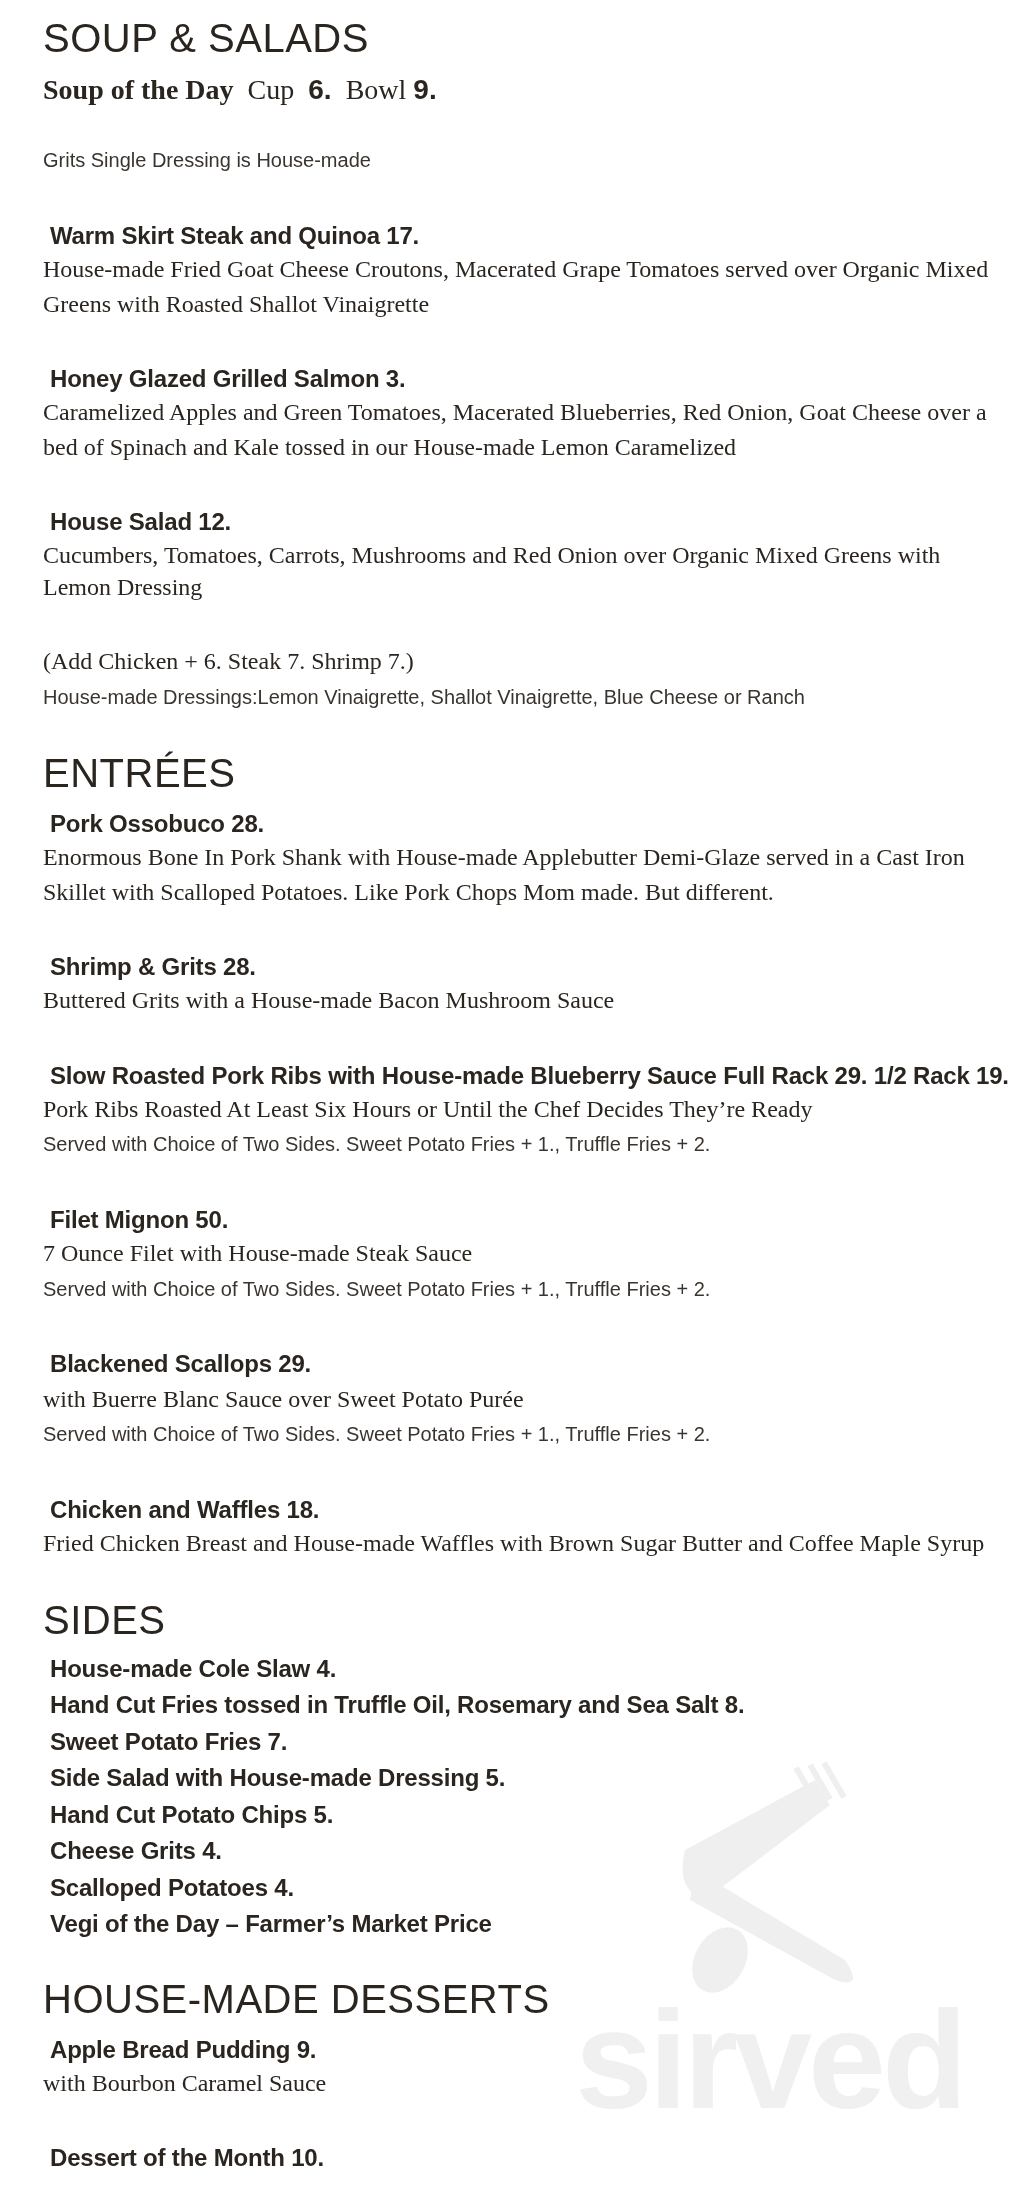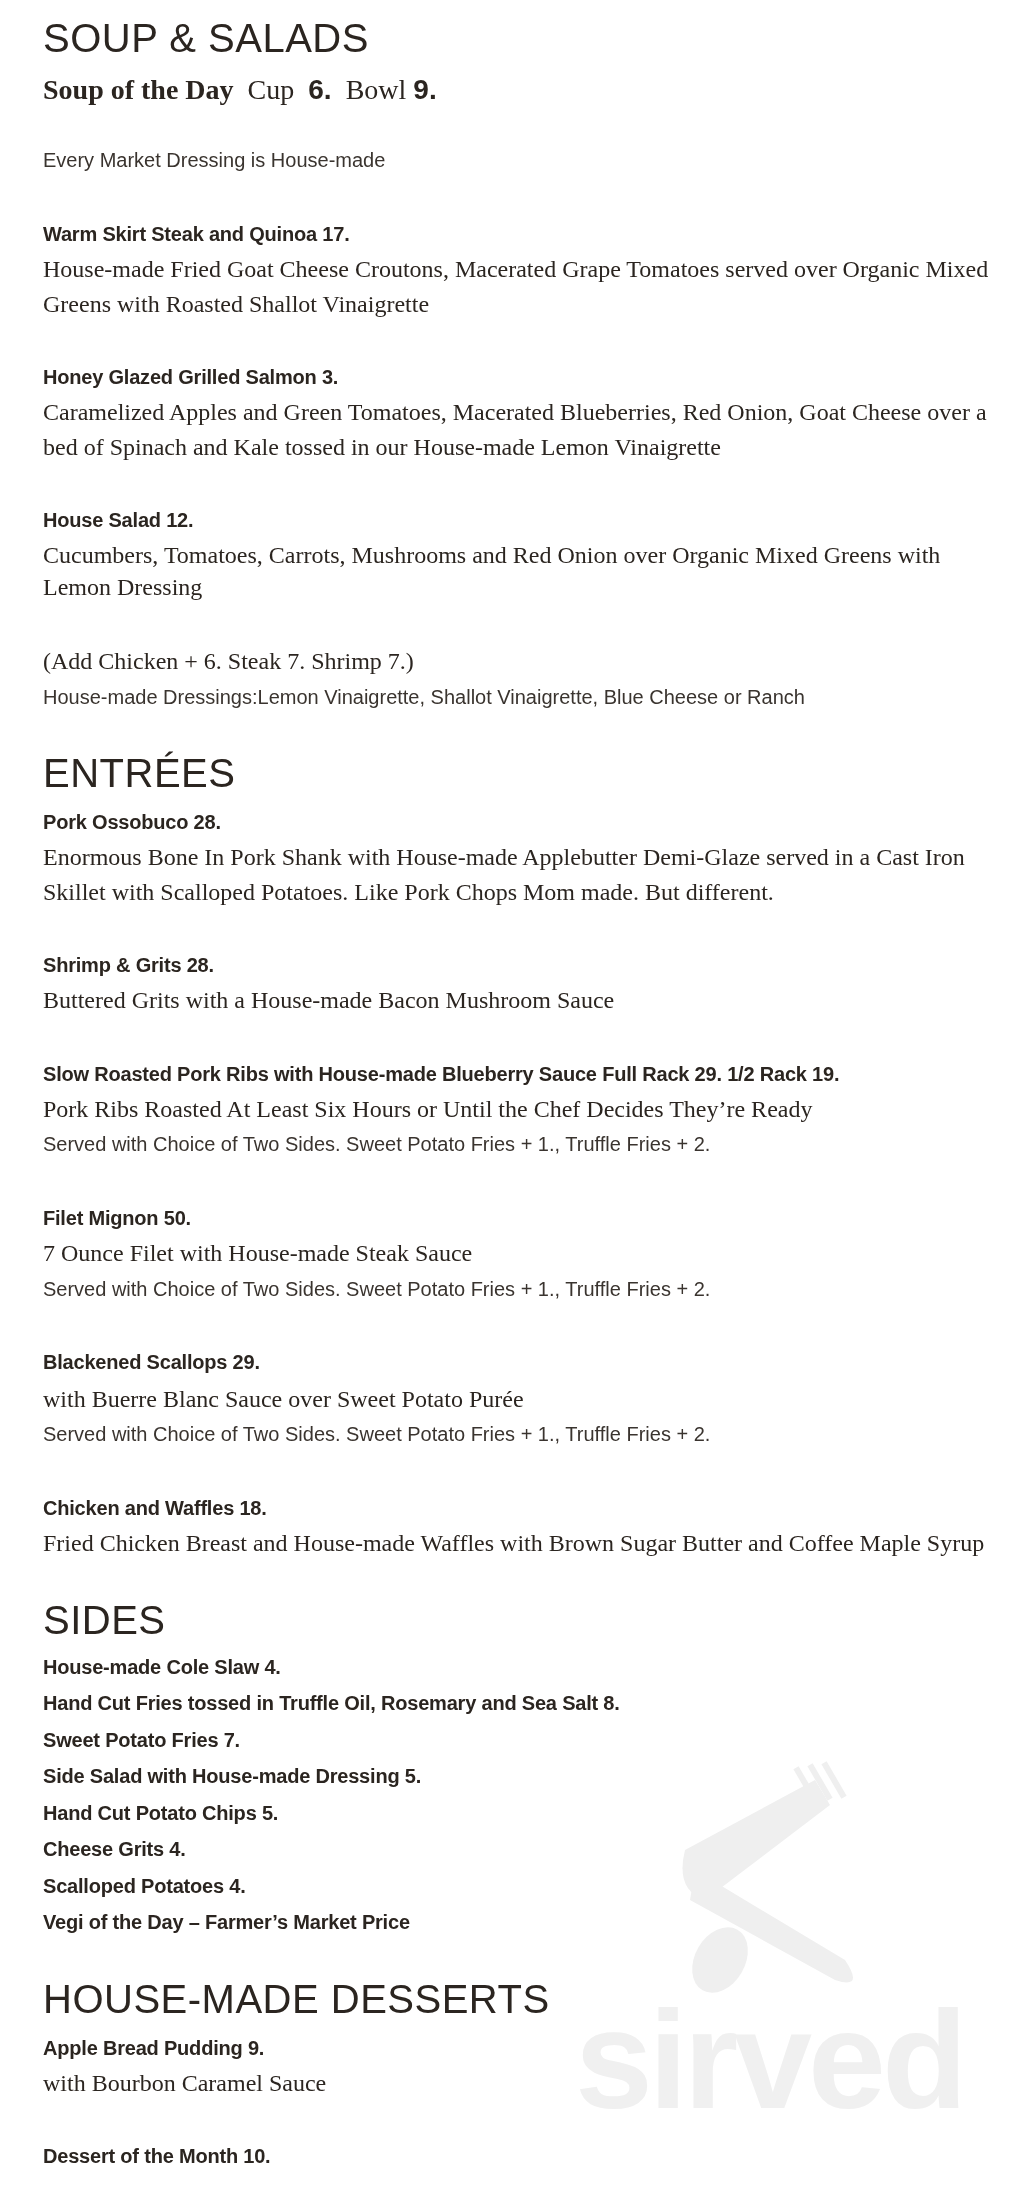--- a/index.html
+++ b/index.html
@@ -1,19 +1,19 @@
 <!DOCTYPE html>
 <html><head>
 <meta charset="utf-8">
 <style>
   html, body { margin:0; padding:0; background:#ffffff; }
   body { width:1028px; height:2188px; position:relative; overflow:hidden; color:#2b2520; }
   .page { position:absolute; left:43px; top:0; width:960px; }
   .h { position:absolute; left:0; font-family:"Liberation Sans", sans-serif; font-weight:300; font-size:40px; letter-spacing:0.5px; line-height:1; color:#2b2520; white-space:nowrap; }
-  .t { position:absolute; left:0; font-family:"Liberation Sans", sans-serif; font-weight:bold; font-size:20px; line-height:1; white-space:nowrap; letter-spacing:-0.2px; }
+  .t { position:absolute; left:7px; font-family:"Liberation Sans", sans-serif; font-weight:bold; font-size:24px; line-height:1; white-space:nowrap; letter-spacing:-0.2px; }
   .d { position:absolute; left:0; font-family:Liberation Serif, serif; font-size:24px; line-height:35px; width:960px; }
   .s { position:absolute; left:0; font-family:"Liberation Sans", sans-serif; font-size:20px; line-height:1; white-space:nowrap; color:#3a342f; }
   .soup { position:absolute; left:0; font-family:"Liberation Serif", serif; font-size:28px; line-height:1; white-space:nowrap; }
   .soup b.sf { font-family:"Liberation Serif", serif; }
   .soup b.num { font-family:"Liberation Sans", sans-serif; }
   .wm { position:absolute; color:#efefef; }
   .wm-text { position:absolute; left:575px; top:1990px; font-family:"Liberation Sans", sans-serif; font-weight:bold; font-size:140px; line-height:1; color:#f0f0f0; letter-spacing:-4px; }
 </style>
 </head>
 <body>
@@ -21,29 +21,29 @@
 <div class="page">
 
   <div class="h" style="top:18px">SOUP &amp; SALADS</div>
   <div class="soup" style="top:76px">
     <b class="sf">Soup of the Day</b>&nbsp;
     <span>Cup</span>&nbsp;
     <b class="num">6.</b>&nbsp;
     <span>Bowl</span>
     <b class="num">9.</b>
   </div>
-  <div class="s" style="top:150px">Every Market Dressing is House-made</div>
+  <div class="s" style="top:150px">Grits Single Dressing is House-made</div>
 
   <div class="t" style="top:224px">Warm Skirt Steak and Quinoa 17.</div>
   <div class="d" style="top:252px">House-made Fried Goat Cheese Croutons, Macerated Grape Tomatoes served over Organic Mixed</div>
   <div class="d" style="top:287px">Greens with Roasted Shallot Vinaigrette</div>
 
   <div class="t" style="top:367px">Honey Glazed Grilled Salmon  3.</div>
   <div class="d" style="top:395px">Caramelized Apples and Green Tomatoes, Macerated Blueberries, Red Onion, Goat Cheese over a</div>
-  <div class="d" style="top:430px">bed of Spinach and Kale tossed in our House-made Lemon Vinaigrette</div>
+  <div class="d" style="top:430px">bed of Spinach and Kale tossed in our House-made Lemon Caramelized</div>
 
   <div class="t" style="top:510px">House Salad 12.</div>
   <div class="d" style="top:538px">Cucumbers, Tomatoes, Carrots, Mushrooms and Red Onion over Organic Mixed Greens with</div>
   <div class="d" style="top:570px">Lemon Dressing</div>
 
   <div class="d" style="top:644px">(Add Chicken + 6. Steak 7. Shrimp 7.)</div>
   <div class="s" style="top:687px">House-made Dressings:Lemon Vinaigrette, Shallot Vinaigrette, Blue Cheese or Ranch</div>
 
   <div class="h" style="top:753px">ENTRÉES</div>
 

